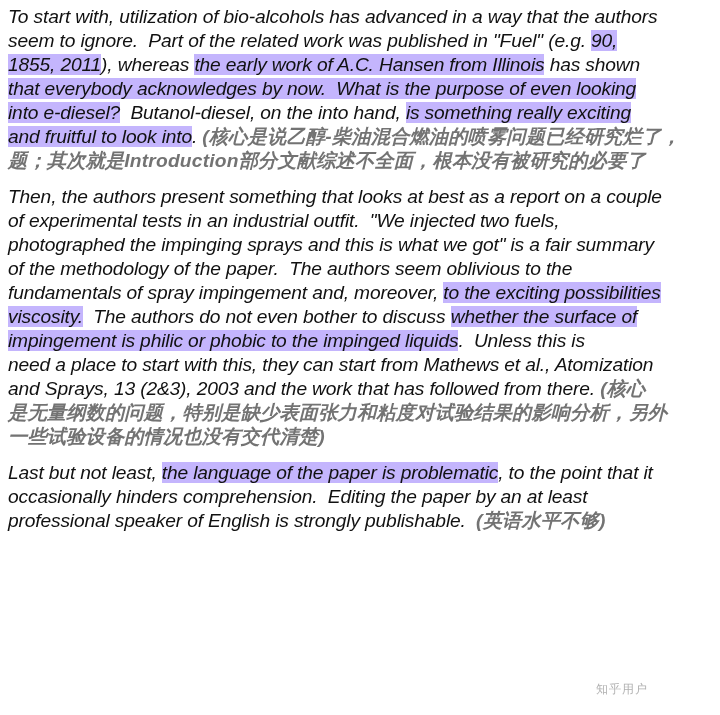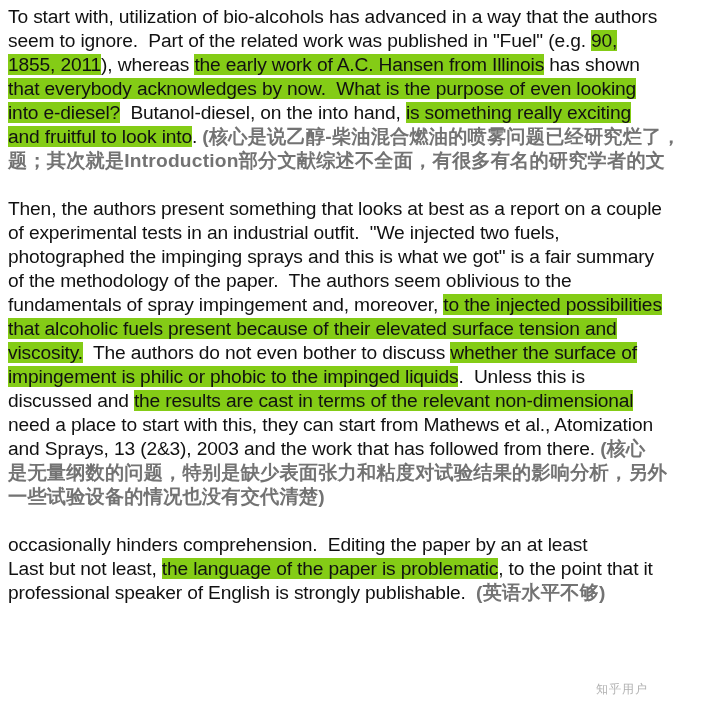--- a/index.html
+++ b/index.html
@@ -4,58 +4,56 @@
 <style>
   html, body { margin: 0; padding: 0; background: #ffffff; }
   body { width: 720px; height: 715px; overflow: hidden; position: relative; }
   .doc {
     position: absolute; left: 8px; top: 5px; width: 712px;
     font-family: "Liberation Sans", sans-serif;
     font-size: 19.2px; line-height: 24px; color: #111111;
     letter-spacing: -0.15px;
   }
   .para { margin: 0; }
-  .para + .para { margin-top: 24px; }
-  .line { display: block; white-space: pre; height: 24px; }
-  .hl { background: #84cc16; }
+  .para + .para { margin-top: 12px; }
+  .line { display: block; white-space: pre; height: 24px; font-style: italic; }
+  .hl { background: #c4b5fd; }
   .red { color: #737373; font-weight: bold; letter-spacing: 0.2px; }
   .watermark {
     position: absolute; left: 596px; top: 681px;
     font-family: "DejaVu Sans", sans-serif; font-size: 12px;
     color: rgba(150,150,150,0.75); letter-spacing: 1px;
   }
 </style>
 </head>
 <body>
 
 <div class="doc">
   <div class="para">
       <span class="line"><span>To start with, utilization of bio-alcohols has advanced in a way that the authors</span></span>
       <span class="line"><span>seem to ignore.  Part of the related work was published in "Fuel" (e.g. </span><span class="hl">90,</span></span>
       <span class="line"><span class="hl">1855, 2011</span><span>), whereas </span><span class="hl">the early work of A.C. Hansen from Illinois</span><span> has shown</span></span>
       <span class="line"><span class="hl">that everybody acknowledges by now.  What is the purpose of even looking</span></span>
       <span class="line"><span class="hl">into e-diesel?</span><span>  Butanol-diesel, on the into hand, </span><span class="hl">is something really exciting</span></span>
       <span class="line"><span class="hl">and fruitful to look into</span><span>. </span><span class="red">(核心是说乙醇-柴油混合燃油的喷雾问题已经研究烂了，</span></span>
-      <span class="line"><span class="red">题；其次就是Introduction部分文献综述不全面，有很多有名的研究学者的文</span></span>
+      <span class="line"><span class="red">题；其次就是Introduction部分文献综述不全面，根本没有被研究的必要了</span></span>
     </div>
   <div class="para">
       <span class="line"><span>Then, the authors present something that looks at best as a report on a couple</span></span>
       <span class="line"><span>of experimental tests in an industrial outfit.  "We injected two fuels,</span></span>
       <span class="line"><span>photographed the impinging sprays and this is what we got" is a fair summary</span></span>
       <span class="line"><span>of the methodology of the paper.  The authors seem oblivious to the</span></span>
-      <span class="line"><span>fundamentals of spray impingement and, moreover, </span><span class="hl">to the injected possibilities</span></span>
-      <span class="line"><span class="hl">that alcoholic fuels present because of their elevated surface tension and</span></span>
+      <span class="line"><span>fundamentals of spray impingement and, moreover, </span><span class="hl">to the exciting possibilities</span></span>
       <span class="line"><span class="hl">viscosity.</span><span>  The authors do not even bother to discuss </span><span class="hl">whether the surface of</span></span>
       <span class="line"><span class="hl">impingement is philic or phobic to the impinged liquids</span><span>.  Unless this is</span></span>
-      <span class="line"><span>discussed and </span><span class="hl">the results are cast in terms of the relevant non-dimensional</span></span>
       <span class="line"><span>need a place to start with this, they can start from Mathews et al., Atomization</span></span>
       <span class="line"><span>and Sprays, 13 (2&amp;3), 2003 and the work that has followed from there. </span><span class="red">(核心</span></span>
       <span class="line"><span class="red">是无量纲数的问题，特别是缺少表面张力和粘度对试验结果的影响分析，另外</span></span>
       <span class="line"><span class="red">一些试验设备的情况也没有交代清楚)</span></span>
     </div>
   <div class="para">
+      <span class="line"><span>Last but not least, </span><span class="hl">the language of the paper is problematic</span><span>, to the point that it</span></span>
       <span class="line"><span>occasionally hinders comprehension.  Editing the paper by an at least</span></span>
-      <span class="line"><span>Last but not least, </span><span class="hl">the language of the paper is problematic</span><span>, to the point that it</span></span>
       <span class="line"><span>professional speaker of English is strongly publishable.  </span><span class="red">(英语水平不够)</span></span>
     </div>
 </div>
 
 <div class="watermark">知乎用户</div>
 
 </body></html>

